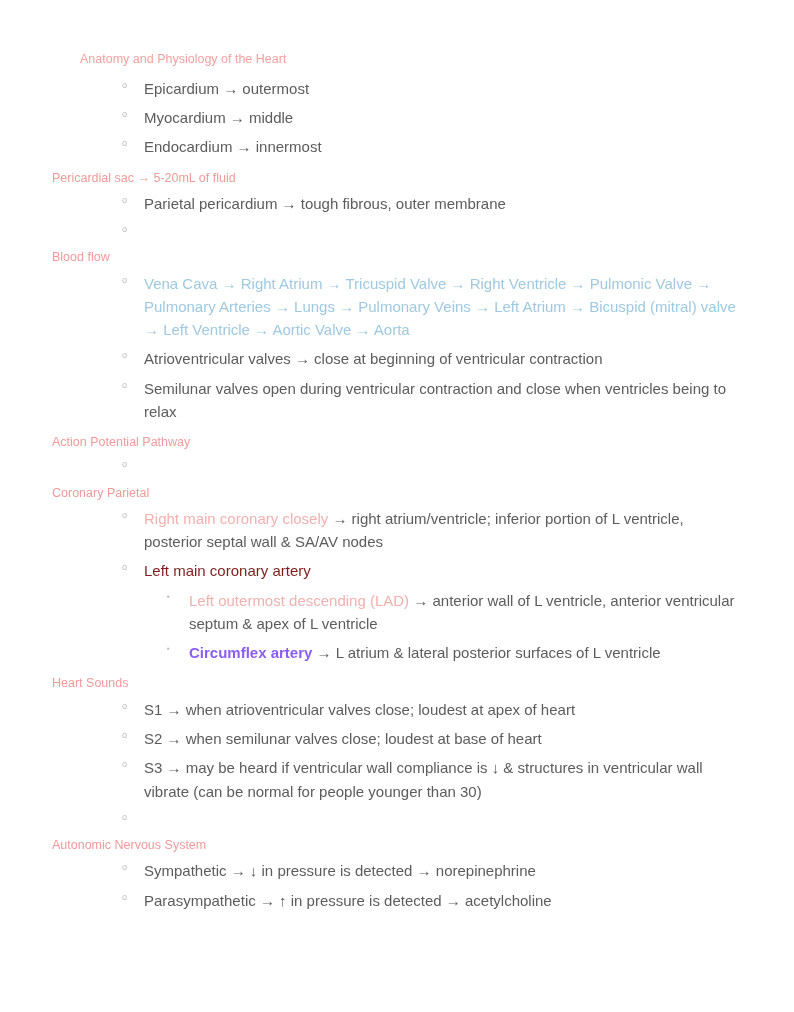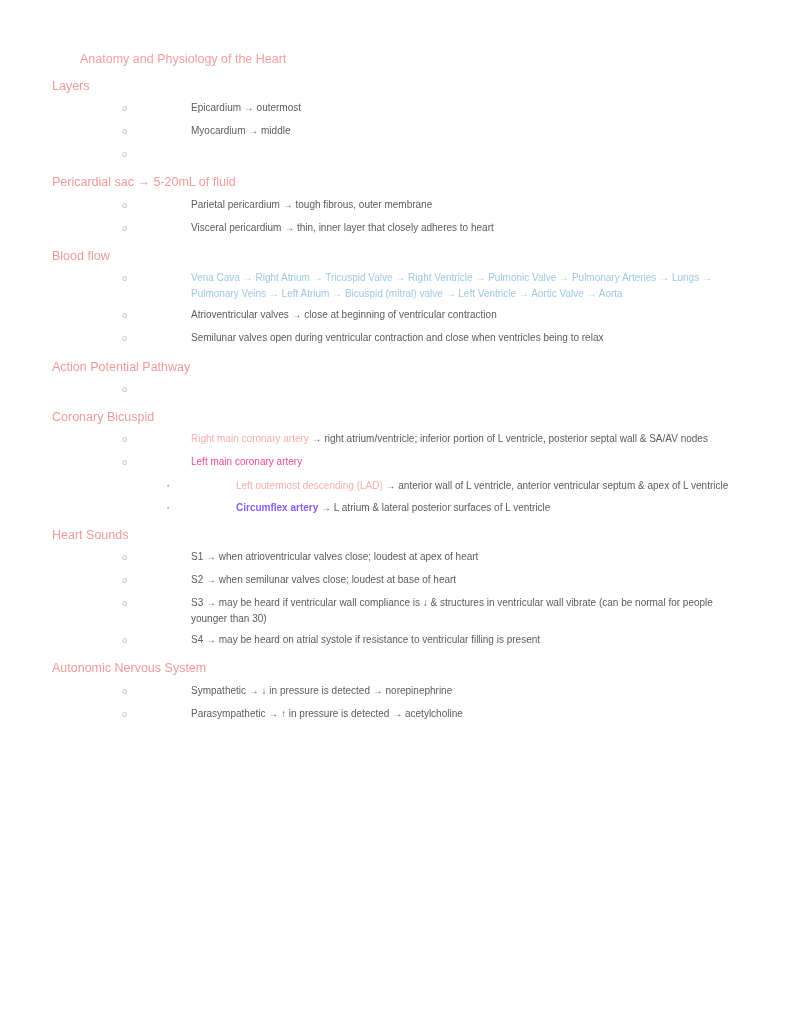--- a/index.html
+++ b/index.html
@@ -56,81 +56,79 @@
     width: 22px;
     line-height: 1.9;
   }
   .marker.sq {
     font-size: 8px;
     color: #b8b8b8;
     line-height: 2.0;
   }
   .btext {
     flex: 1 1 auto;
-    font-size: 10px;
+    font-size: 15px;
     color: #5c5c5c;
-    margin-left: 47px;
   }
   .btext.pink {
-    color: #ec4899;
+    color: #7f1d1d;
   }
   .chain .seg {
     color: #9fc9e0;
   }
 </style>
 </head>
 <body>
 
 <div class="page">
 
   <div class="doc-title">Anatomy and Physiology of the Heart</div>
 
   <div id="sections">
-      <div class="heading">Layers</div>
       <div class="bullet-row lvl1">
         <span class="marker">o</span>
         <span class="btext">Epicardium → outermost</span>
       </div>
       <div class="bullet-row lvl1">
         <span class="marker">o</span>
         <span class="btext">Myocardium → middle</span>
       </div>
       <div class="bullet-row lvl1">
         <span class="marker">o</span>
+        <span class="btext">Endocardium → innermost</span>
       </div>
       <div class="heading spaced">Pericardial sac → 5-20mL of fluid</div>
       <div class="bullet-row lvl1">
         <span class="marker">o</span>
         <span class="btext">Parietal pericardium → tough fibrous, outer membrane</span>
       </div>
       <div class="bullet-row lvl1">
         <span class="marker">o</span>
-        <span class="btext">Visceral pericardium → thin, inner layer that closely adheres to heart</span>
       </div>
       <div class="heading spaced">Blood flow</div>
       <div class="bullet-row lvl1">
         <span class="marker">o</span>
         <span class="btext chain"><span class="seg">Vena Cava → Right Atrium → Tricuspid Valve → Right Ventricle → Pulmonic Valve → Pulmonary Arteries → Lungs → Pulmonary Veins → Left Atrium → Bicuspid (mitral) valve → Left Ventricle → Aortic Valve → Aorta</span></span>
       </div>
       <div class="bullet-row lvl1">
         <span class="marker">o</span>
         <span class="btext">Atrioventricular valves → close at beginning of ventricular contraction</span>
       </div>
       <div class="bullet-row lvl1">
         <span class="marker">o</span>
         <span class="btext">Semilunar valves open during ventricular contraction and close when ventricles being to relax</span>
       </div>
       <div class="heading spaced">Action Potential Pathway</div>
       <div class="bullet-row lvl1">
         <span class="marker">o</span>
       </div>
-      <div class="heading spaced">Coronary Bicuspid</div>
+      <div class="heading spaced">Coronary Parietal</div>
       <div class="bullet-row lvl1">
         <span class="marker">o</span>
-        <span class="btext"><span class="pink2" style="color: rgb(242, 176, 174);">Right main coronary artery</span><span> → right atrium/ventricle; inferior portion of L ventricle, posterior septal wall &amp; SA/AV nodes</span></span>
+        <span class="btext"><span class="pink2" style="color: rgb(242, 176, 174);">Right main coronary closely</span><span> → right atrium/ventricle; inferior portion of L ventricle, posterior septal wall &amp; SA/AV nodes</span></span>
       </div>
       <div class="bullet-row lvl1">
         <span class="marker">o</span>
         <span class="btext pink">Left main coronary artery</span>
       </div>
       <div class="bullet-row lvl2">
         <span class="marker sq">▪</span>
         <span class="btext"><span class="pink2" style="color: rgb(242, 176, 174);">Left outermost descending (LAD)</span><span> → anterior wall of L ventricle, anterior ventricular septum &amp; apex of L ventricle</span></span>
       </div>
       <div class="bullet-row lvl2">
@@ -145,21 +143,20 @@
       <div class="bullet-row lvl1">
         <span class="marker">o</span>
         <span class="btext">S2 → when semilunar valves close; loudest at base of heart</span>
       </div>
       <div class="bullet-row lvl1">
         <span class="marker">o</span>
         <span class="btext">S3 → may be heard if ventricular wall compliance is ↓ &amp; structures in ventricular wall vibrate (can be normal for people younger than 30)</span>
       </div>
       <div class="bullet-row lvl1">
         <span class="marker">o</span>
-        <span class="btext">S4 → may be heard on atrial systole if resistance to ventricular filling is present</span>
       </div>
       <div class="heading spaced">Autonomic Nervous System</div>
       <div class="bullet-row lvl1">
         <span class="marker">o</span>
         <span class="btext">Sympathetic → ↓ in pressure is detected → norepinephrine</span>
       </div>
       <div class="bullet-row lvl1">
         <span class="marker">o</span>
         <span class="btext">Parasympathetic → ↑ in pressure is detected → acetylcholine</span>
       </div>

